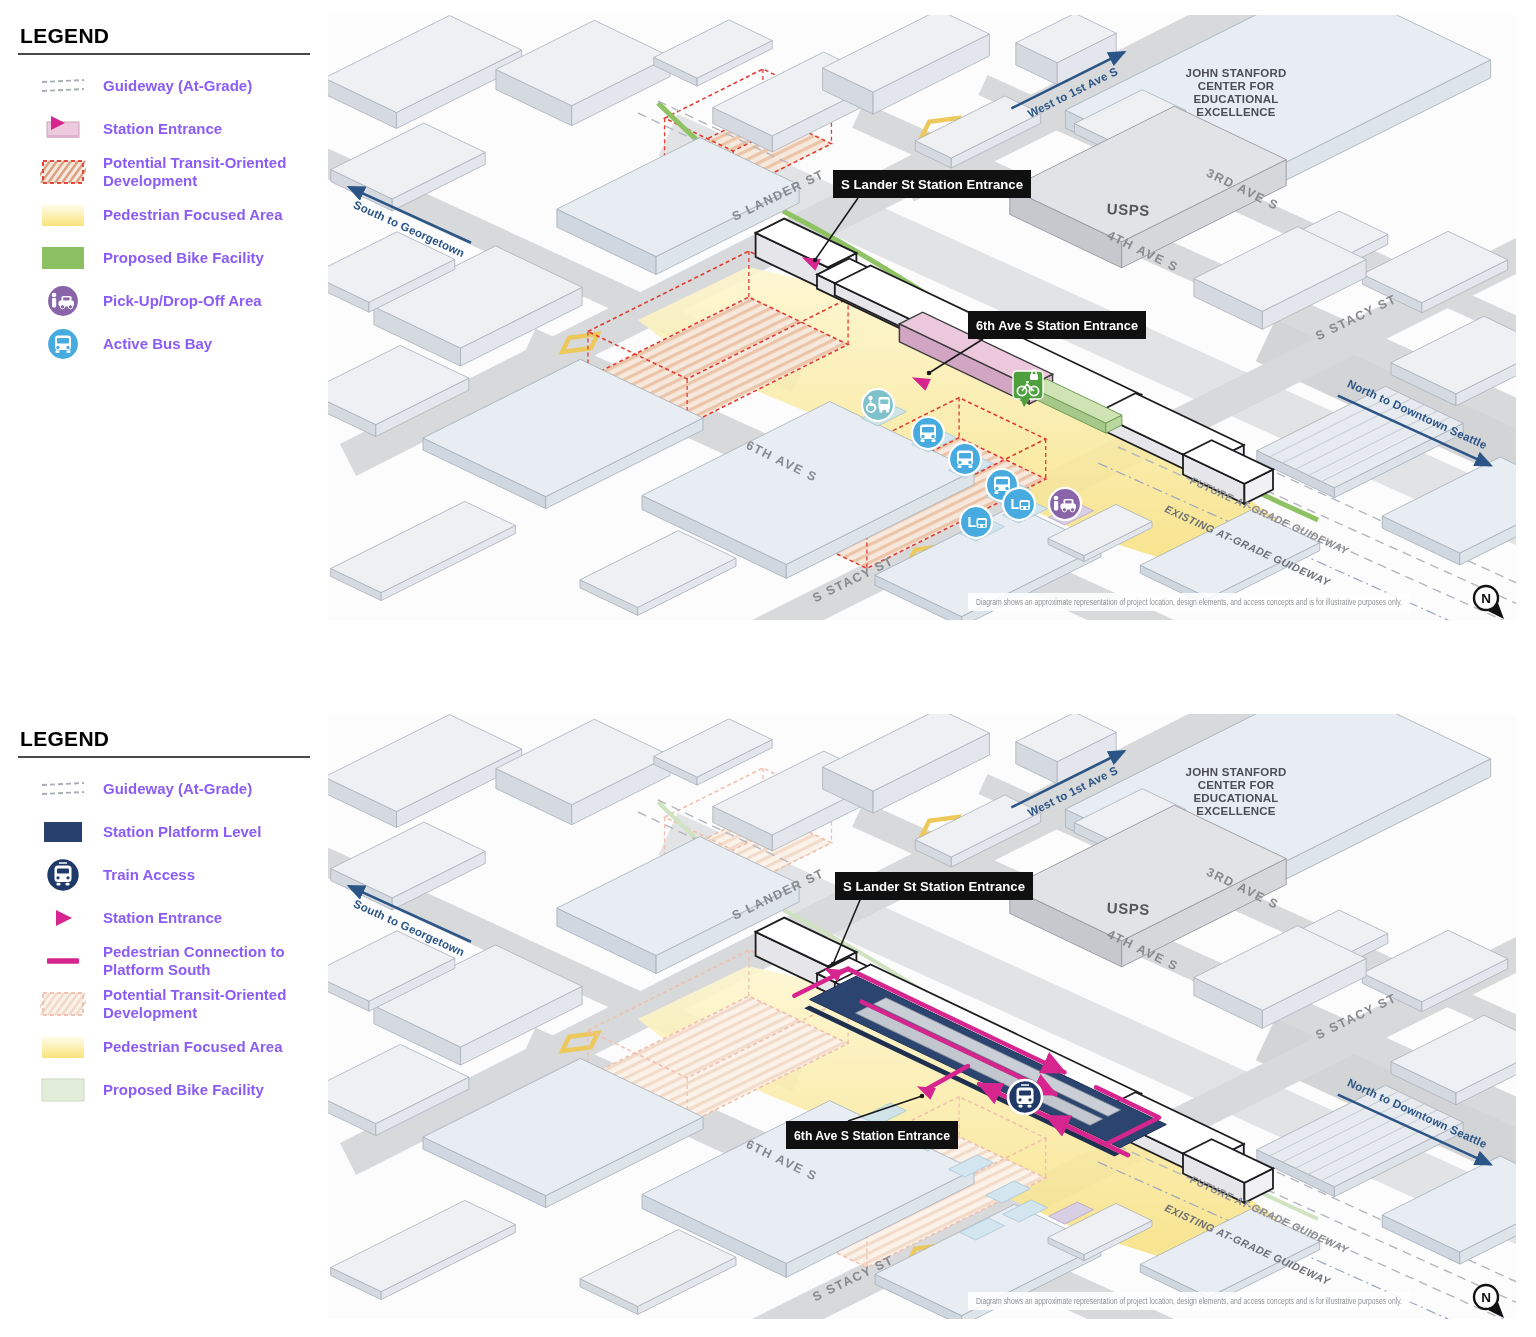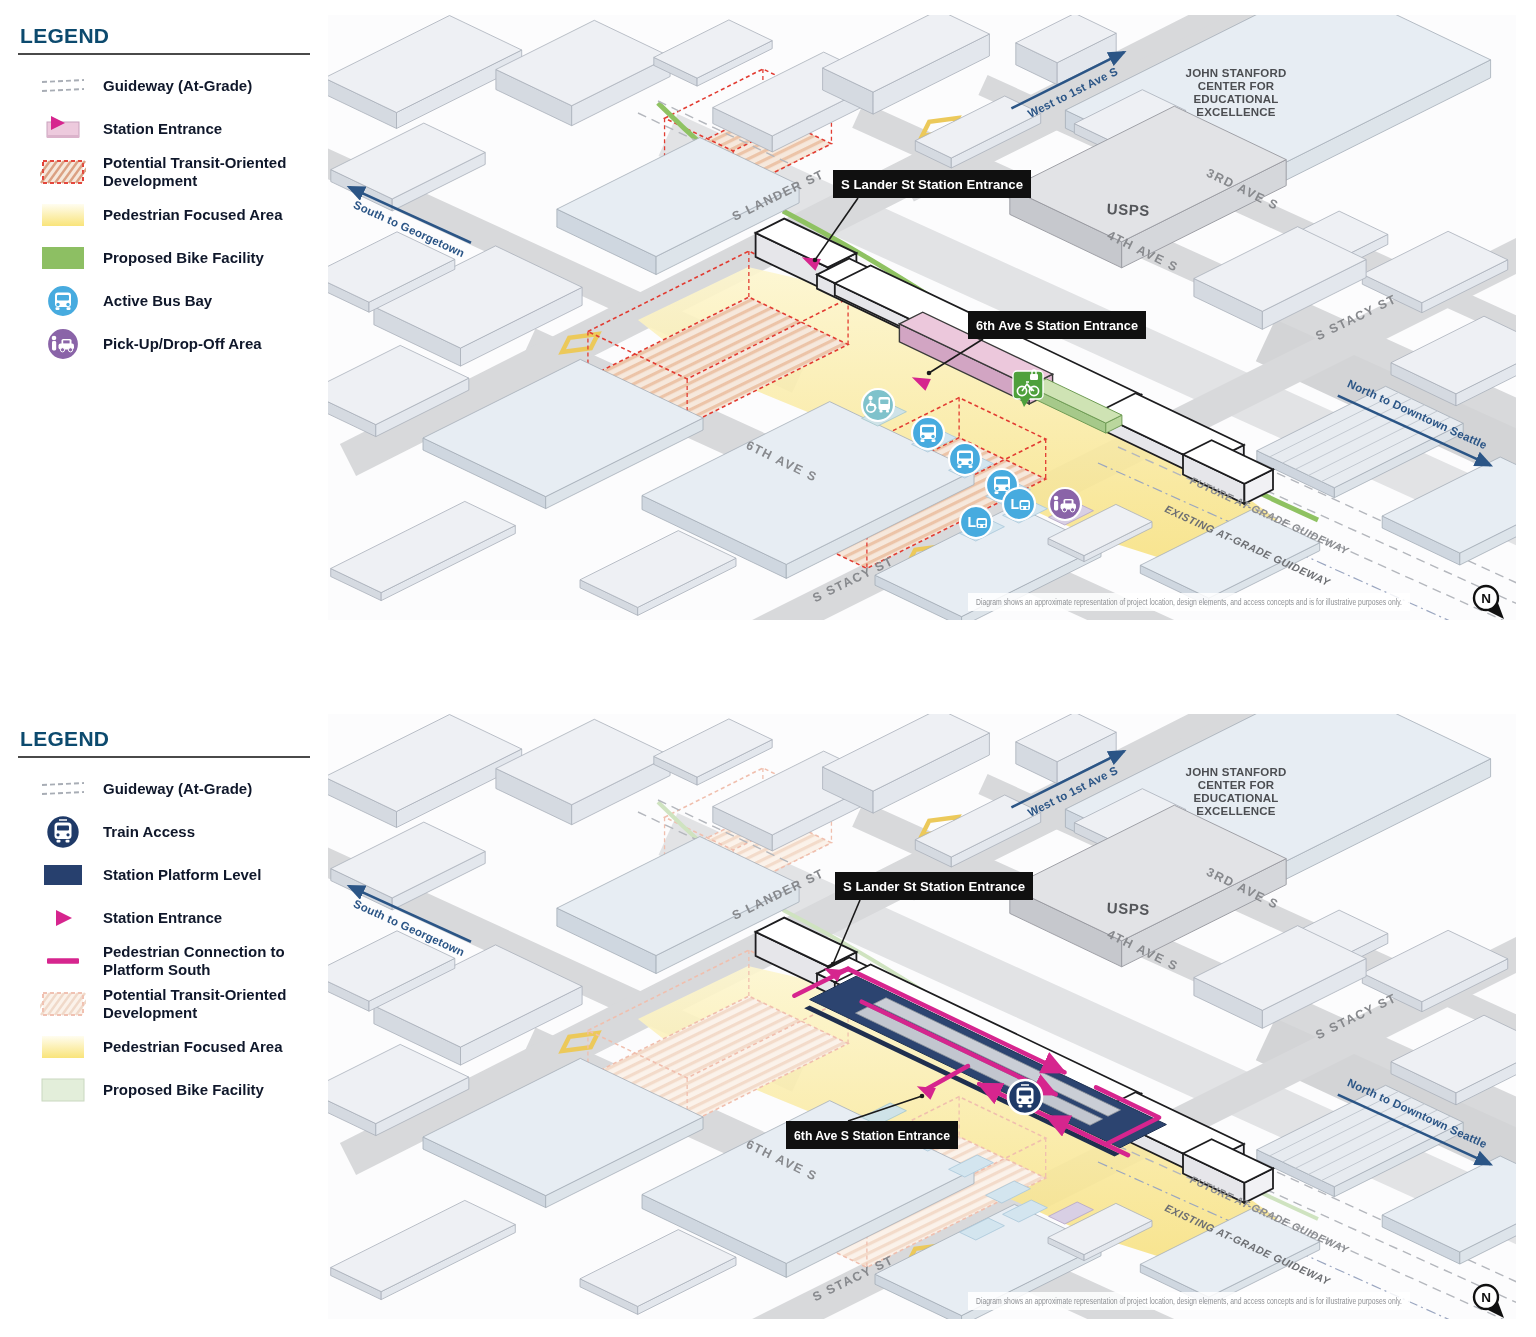--- a/index.html
+++ b/index.html
@@ -1,24 +1,24 @@
 <!DOCTYPE html>
 <html><head>
 <meta charset="utf-8">
 <style>
   html,body{margin:0;padding:0;}
   body{width:1536px;height:1337px;position:relative;background:#ffffff;
        font-family:"Liberation Sans",sans-serif;overflow:hidden;}
   .panel-legend{position:absolute;left:18px;width:292px;}
   #legend0{top:24px;} #legend1{top:727px;}
-  .legend-title{font-size:21px;font-weight:bold;color:#0c4a6e;letter-spacing:.3px;margin:0 0 5px 2px;}
+  .legend-title{font-size:21px;font-weight:bold;color:#000000;letter-spacing:.3px;margin:0 0 5px 2px;}
   .legend-rule{border:none;border-top:2px solid #4a4a4a;margin:0 0 9px 0;}
   .legend-row{display:flex;align-items:center;min-height:43px;padding-left:18px;}
   .legend-icon{width:54px;flex:none;display:flex;justify-content:center;align-items:center;}
-  .legend-label{font-size:15px;font-weight:bold;color:#0f172a;line-height:1.15;padding-left:13px;}
+  .legend-label{font-size:15px;font-weight:bold;color:#8b5cf6;line-height:1.15;padding-left:13px;}
   .map-wrap{position:absolute;left:328px;width:1188px;height:605px;}
   #map0{top:15px;} #map1{top:714px;}
   svg{display:block;}
   svg text{font-family:"Liberation Sans",sans-serif;}
   .lbl-street{font-size:12.5px;font-weight:bold;fill:#87898d;letter-spacing:1.6px;text-anchor:middle;}
   .lbl-bldg{font-size:15px;font-weight:bold;fill:#55575b;letter-spacing:.5px;text-anchor:middle;}
   .lbl-bldg-sm{font-size:11.5px;font-weight:bold;fill:#4c4e52;text-anchor:middle;letter-spacing:.2px;}
   .lbl-dir{font-size:11.5px;font-weight:bold;fill:#2b5586;text-anchor:middle;letter-spacing:.2px;}
   .lbl-gw{font-size:10.5px;font-weight:bold;font-style:italic;letter-spacing:.6px;text-anchor:middle;}
   .lbl-callout{font-size:13.5px;font-weight:bold;fill:#ffffff;text-anchor:middle;}
@@ -97,48 +97,48 @@
               <rect x="-21" y="-11" width="42" height="22" fill="#8dbf63"></rect>
             </g>
           </svg>
         </span>
         <span class="legend-label"><span>Proposed Bike Facility</span></span>
       </div>
       <div class="legend-row">
         <span class="legend-icon">
           <svg width="38" height="38" viewBox="-19 -19 38 38">
             <g>
-              <circle r="16" fill="#47abdf" stroke="#ffffff" stroke-width="2.2"></circle>
-              <rect x="-8" y="-8.5" width="16" height="14.5" rx="3" fill="#ffffff"></rect>
-              <rect x="-6" y="-6" width="12" height="5.5" rx="1" fill="#47abdf"></rect>
-              <circle cx="-5" cy="3.5" r="1.7" fill="#47abdf"></circle>
-              <circle cx="5" cy="3.5" r="1.7" fill="#47abdf"></circle>
-              <rect x="-7.5" y="6.2" width="4" height="2.8" rx="1" fill="#ffffff"></rect>
-              <rect x="3.5" y="6.2" width="4" height="2.8" rx="1" fill="#ffffff"></rect>
-            </g>
-          </svg>
-        </span>
-        <span class="legend-label"><span>Active Bus Bay</span></span>
-      </div>
-      <div class="legend-row">
-        <span class="legend-icon">
-          <svg width="38" height="38" viewBox="-19 -19 38 38">
-            <g>
               <circle r="16" fill="#8a64a8" stroke="#ffffff" stroke-width="2.2"></circle>
               <circle cx="-9" cy="-6" r="2.3" fill="#ffffff"></circle>
               <rect x="-11" y="-3" width="4.2" height="9.5" rx="1.4" fill="#ffffff"></rect>
               <rect x="-4.5" y="-0.5" width="15.5" height="6" rx="2" fill="#ffffff"></rect>
               <rect x="-1.5" y="-5" width="10" height="6" rx="1.6" fill="#ffffff"></rect>
               <rect x="0.2" y="-3.6" width="6.4" height="3" fill="#8a64a8"></rect>
               <circle cx="-0.5" cy="5.8" r="2.1" fill="#8a64a8" stroke="#ffffff" stroke-width="1"></circle>
               <circle cx="7.5" cy="5.8" r="2.1" fill="#8a64a8" stroke="#ffffff" stroke-width="1"></circle>
             </g>
           </svg>
         </span>
         <span class="legend-label"><span>Pick-Up/Drop-Off Area</span></span>
+      </div>
+      <div class="legend-row">
+        <span class="legend-icon">
+          <svg width="38" height="38" viewBox="-19 -19 38 38">
+            <g>
+              <circle r="16" fill="#47abdf" stroke="#ffffff" stroke-width="2.2"></circle>
+              <rect x="-8" y="-8.5" width="16" height="14.5" rx="3" fill="#ffffff"></rect>
+              <rect x="-6" y="-6" width="12" height="5.5" rx="1" fill="#47abdf"></rect>
+              <circle cx="-5" cy="3.5" r="1.7" fill="#47abdf"></circle>
+              <circle cx="5" cy="3.5" r="1.7" fill="#47abdf"></circle>
+              <rect x="-7.5" y="6.2" width="4" height="2.8" rx="1" fill="#ffffff"></rect>
+              <rect x="3.5" y="6.2" width="4" height="2.8" rx="1" fill="#ffffff"></rect>
+            </g>
+          </svg>
+        </span>
+        <span class="legend-label"><span>Active Bus Bay</span></span>
       </div>
     </div>
 </aside>
 
 <div class="map-wrap" id="map0">
     <svg width="1188" height="605" viewBox="0 0 1188 605">
       <defs>
         <pattern id="todB3" width="8" height="8" patternUnits="userSpaceOnUse" patternTransform="rotate(-26)">
           <rect width="8" height="8" fill="#f6e8dc"></rect>
           <rect width="8" height="3.2" fill="#ecc4a8"></rect>
@@ -539,44 +539,44 @@
               <g transform="rotate(-7)"></g>
               <line x1="-21" y1="-4" x2="21" y2="-6" stroke="#a8adb5" stroke-width="1.8" stroke-dasharray="5 3" fill="none"></line>
               <line x1="-21" y1="5" x2="21" y2="3" stroke="#a8adb5" stroke-width="1.8" stroke-dasharray="5 3" fill="none"></line>
             </g>
           </svg>
         </span>
         <span class="legend-label"><span>Guideway (At-Grade)</span></span>
       </div>
       <div class="legend-row">
         <span class="legend-icon">
+          <svg width="42" height="24" viewBox="-21 -12 42 24">
+            <g>
+              <rect x="-19" y="-10" width="38" height="20" fill="#27406e"></rect>
+            </g>
+          </svg>
+        </span>
+        <span class="legend-label"><span>Station Platform Level</span></span>
+      </div>
+      <div class="legend-row">
+        <span class="legend-icon">
           <svg width="40" height="40" viewBox="-20 -20 40 40">
             <g>
               <circle r="17" fill="#1f3a68" stroke="#ffffff" stroke-width="2.6"></circle>
               <rect x="-8.5" y="-9.5" width="17" height="16.5" rx="3.5" fill="#ffffff"></rect>
               <rect x="-6" y="-6.5" width="12" height="5" rx="1" fill="#1f3a68"></rect>
               <circle cx="-5" cy="2.8" r="1.6" fill="#1f3a68"></circle>
               <circle cx="5" cy="2.8" r="1.6" fill="#1f3a68"></circle>
               <rect x="-6.5" y="7.8" width="4" height="2.6" rx="1" fill="#ffffff"></rect>
               <rect x="2.5" y="7.8" width="4" height="2.6" rx="1" fill="#ffffff"></rect>
               <line x1="-4" y1="-12" x2="4" y2="-12" stroke="#ffffff" stroke-width="1.5" stroke-dasharray="none" fill="none"></line>
             </g>
           </svg>
         </span>
         <span class="legend-label"><span>Train Access</span></span>
-      </div>
-      <div class="legend-row">
-        <span class="legend-icon">
-          <svg width="42" height="24" viewBox="-21 -12 42 24">
-            <g>
-              <rect x="-19" y="-10" width="38" height="20" fill="#27406e"></rect>
-            </g>
-          </svg>
-        </span>
-        <span class="legend-label"><span>Station Platform Level</span></span>
       </div>
       <div class="legend-row">
         <span class="legend-icon">
           <svg width="24" height="20" viewBox="-12 -10 24 20">
             <g>
               <polygon points="-7,-8 9,0 -7,8" fill="#d6258e"></polygon>
             </g>
           </svg>
         </span>
         <span class="legend-label"><span>Station Entrance</span></span>

